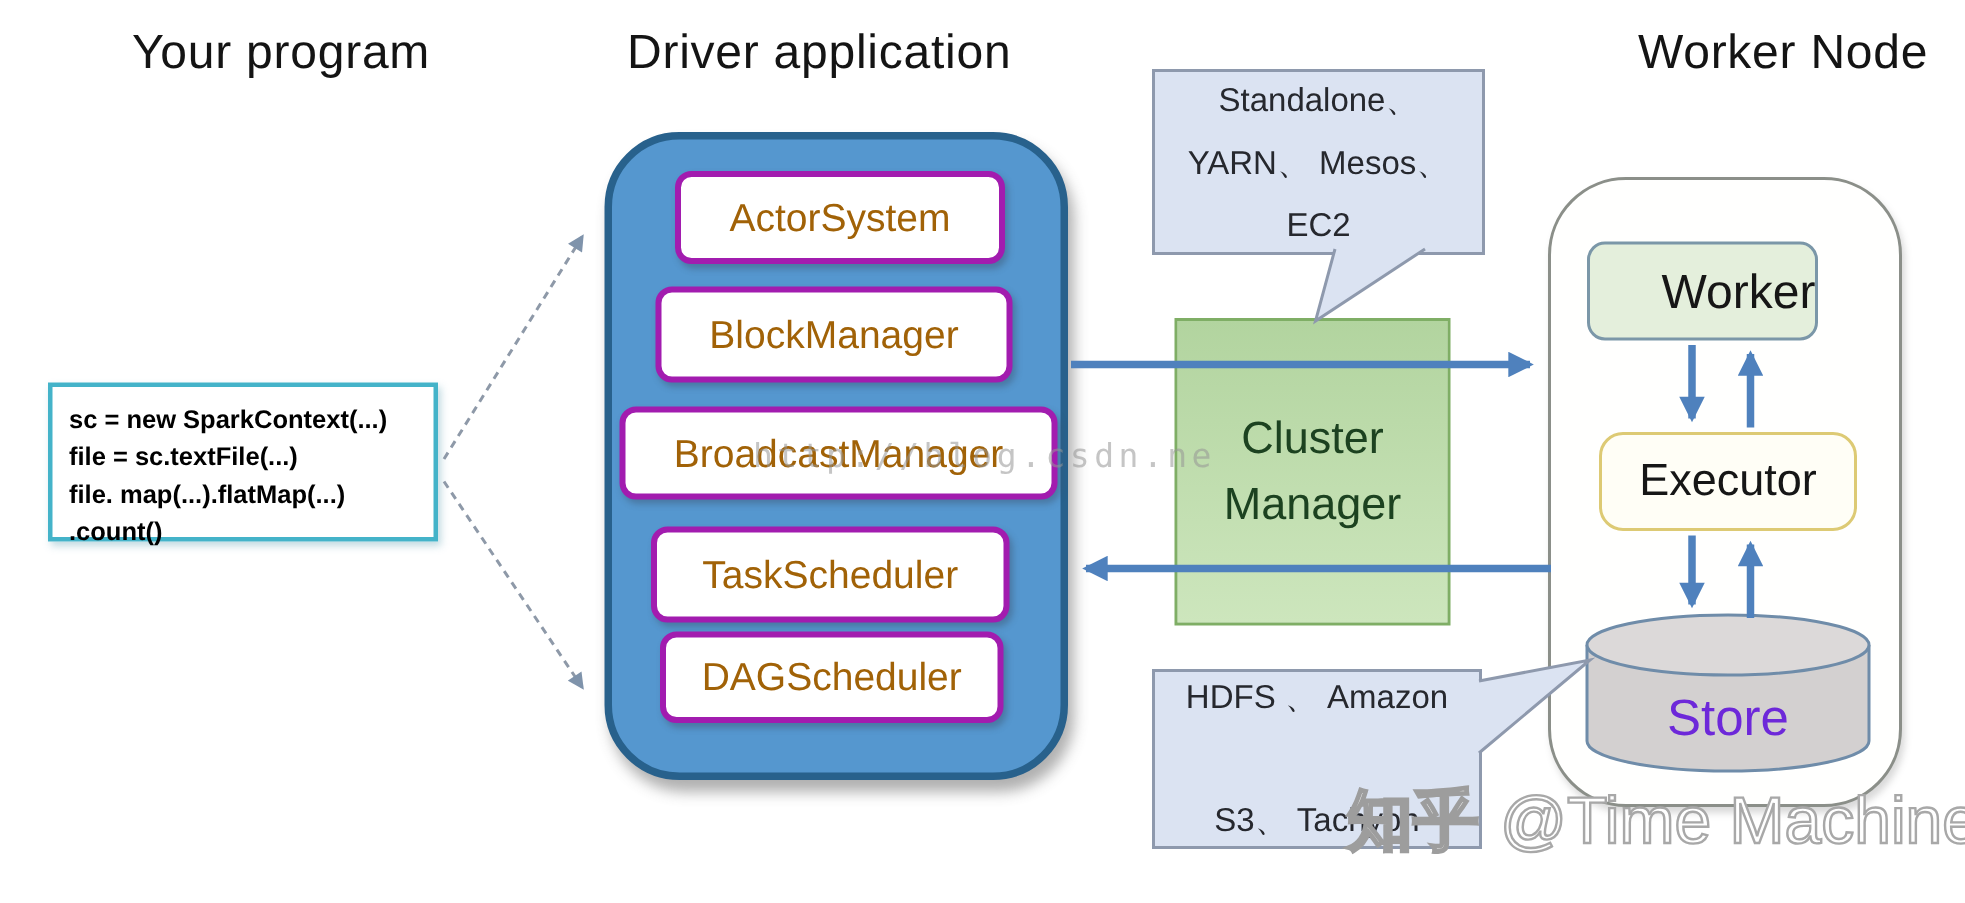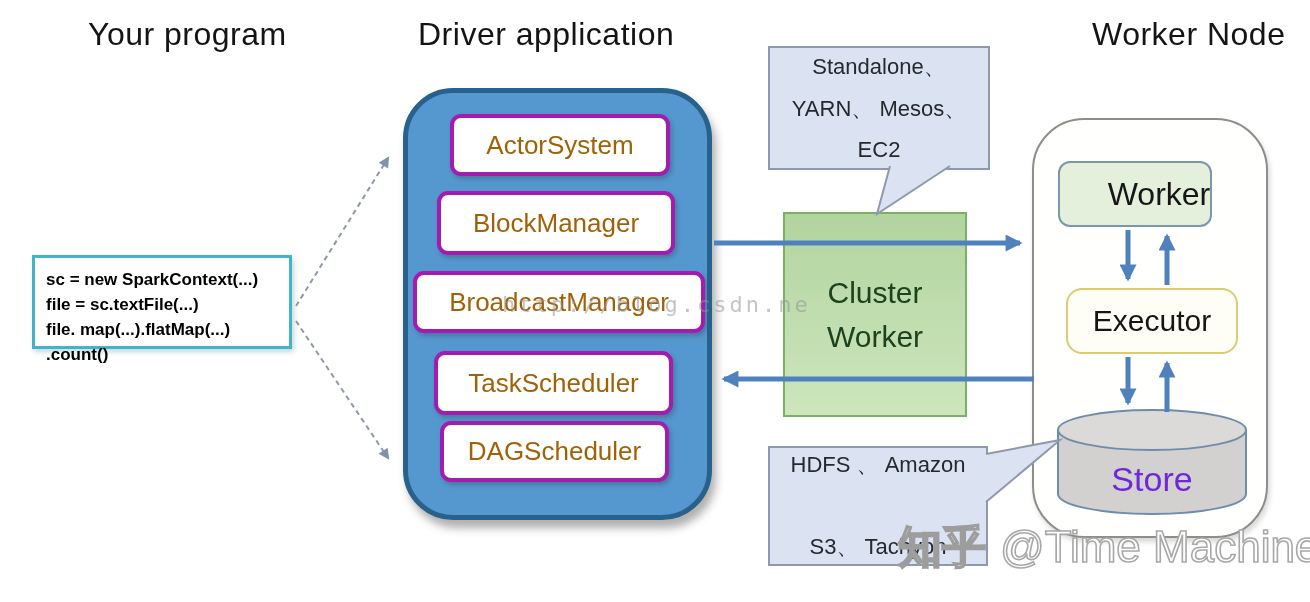--- a/index.html
+++ b/index.html
@@ -11,21 +11,21 @@
     --executor-fill:#fffef6; --executor-border:#ddca74;
     --store-fill:#d3d0d0; --store-top-fill:#dcd9d9; --store-border:#6f8ca9;
     --code-border:#44b3c9; --text-color:#161616; --cluster-text:#1c4220;
     --watermark-gray:#a8a8a8;
   }
   html,body{margin:0;padding:0;background:#fff;}
   #canvas{position:relative;width:1310px;height:602px;background:#ffffff;overflow:hidden;
           font-family:"Liberation Sans",sans-serif;color:var(--text-color);}
   .title{position:absolute;font-size:32px;font-weight:500;color:#141414;white-space:nowrap;letter-spacing:.5px;}
   
-  .code-box{position:absolute;left:32px;top:255px;width:260px;height:94px;background:#fff;
+  .code-box{position:absolute;left:32px;top:255px;width:260px;height:106px;background:#fff;
             border:3px solid var(--code-border);box-shadow:2px 3px 5px rgba(120,175,190,.45);
             padding:9px 11px;box-sizing:border-box;}
   .code-line{font-size:17px;font-weight:bold;line-height:25px;color:#000;white-space:nowrap;}
   
   .driver-box{position:absolute;left:403px;top:88px;width:309px;height:432px;border-radius:50px;
               background:var(--driver-fill);border:5px solid var(--driver-border);box-sizing:border-box;
               box-shadow:4px 8px 9px rgba(80,80,80,.45);}
   .component{position:absolute;background:#fff;border:4px solid #a21caf;border-radius:11px;
              box-shadow:2px 3px 4px rgba(60,85,110,.45);display:flex;align-items:center;justify-content:center;
              font-size:26px;color:#a16207;}
@@ -86,21 +86,21 @@
   </div>
 
   <div class="driver-box"></div>
   <div class="component" style="left:450px;top:114px;width:212px;height:54px;">ActorSystem</div>
   <div class="component" style="left:437px;top:191px;width:230px;height:56px;">BlockManager</div>
   <div class="component" style="left:413px;top:271px;width:284px;height:54px;">BroadcastManager</div>
   <div class="component" style="left:434px;top:351px;width:231px;height:56px;">TaskScheduler</div>
   <div class="component" style="left:440px;top:421px;width:221px;height:53px;">DAGScheduler</div>
 
   <div class="cluster-box">
-    <div class="cluster-label">Cluster Worker</div>
+    <div class="cluster-label">Cluster Manager</div>
   </div>
 
   <div class="bubble bubble-cluster">
     <div>Standalone、</div>
     <div>YARN、 Mesos、</div>
     <div>EC2</div>
   </div>
 
   <div class="bubble bubble-storage">
     <div>HDFS 、 Amazon</div>

